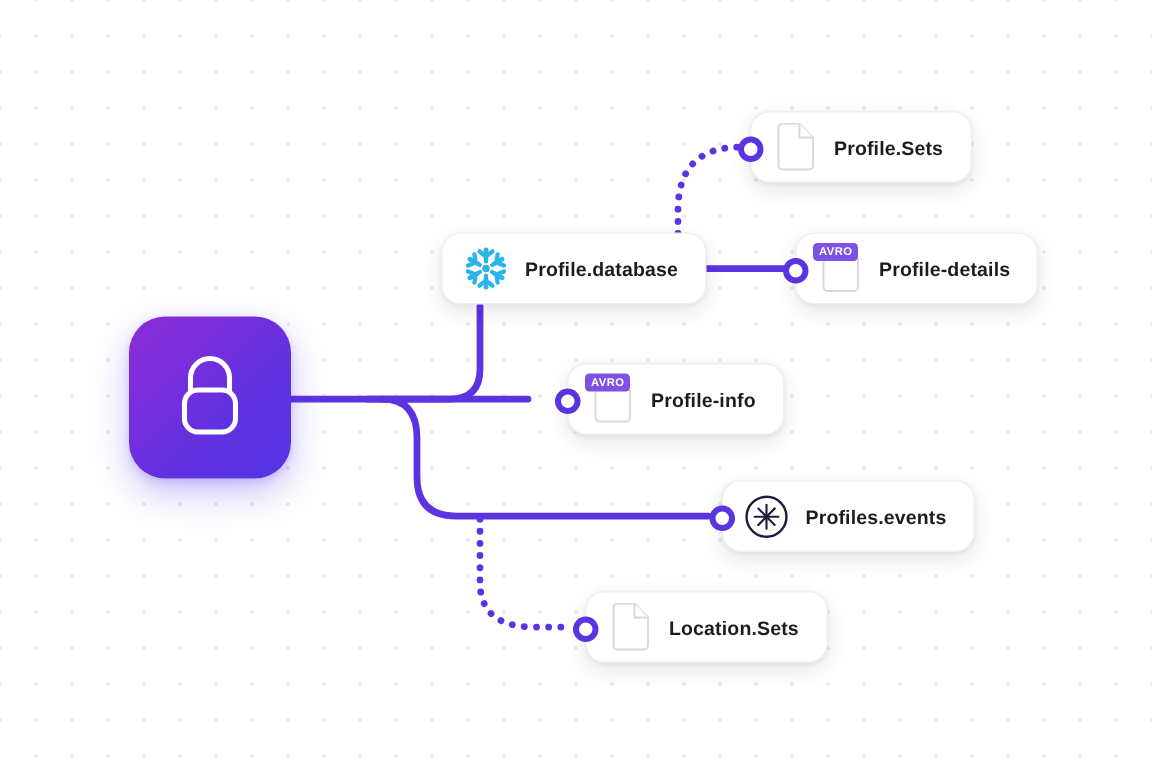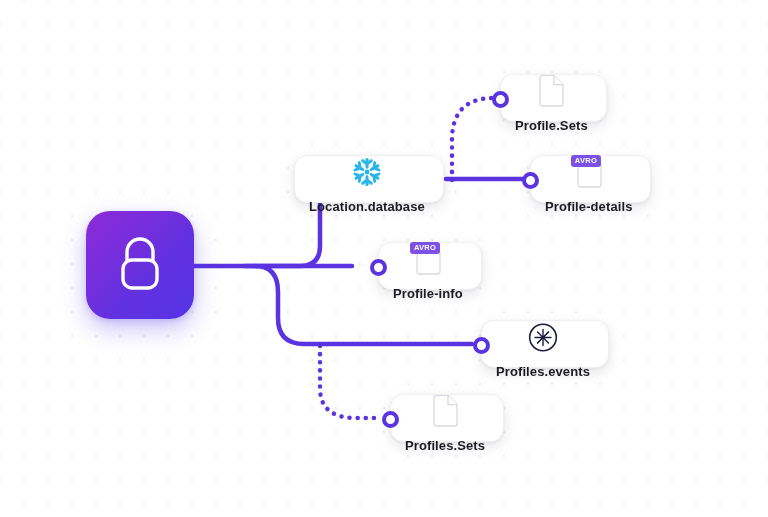--- a/index.html
+++ b/index.html
@@ -59,21 +59,20 @@
     background: #ffffff;
     border: 1px solid #f0f0f3;
     border-radius: 13px;
     box-shadow: 0 5px 14px rgba(24, 24, 48, 0.10), 0 1px 3px rgba(24,24,48,0.06);
     display: flex;
     align-items: center;
     padding: 0 18px 0 14px;
     gap: 11px;
     z-index: 3;
     white-space: nowrap;
-    flex-direction: column;
   }
   .node-label {
     font-size: 13px;
     font-weight: bold;
     color: #1b1b23;
     letter-spacing: 0.1px;
   }
 
   .node-icon {
     flex: 0 0 auto;
@@ -184,21 +183,21 @@
           </g>
           <g transform="rotate(300)">
             <rect x="-1.7" y="-15" width="3.4" height="9.5" rx="1.7"></rect>
             <path d="M -4.6 -12.2 L -1.8 -9.8 L 1.8 -9.8 L 4.6 -12.2" stroke="#29b5e8" stroke-width="3" fill="none" stroke-linecap="round" stroke-linejoin="round"></path>
             <rect x="-1.5" y="-7.9" width="3" height="4.4" rx="1.5"></rect>
           </g>
           <circle cx="0" cy="0" r="2.6"></circle>
         </g>
       </svg>
     </span>
-    <span class="node-label">Location.database</span>
+    <span class="node-label">Profile.database</span>
   </div>
 
   <div class="node-card" style="left:530px; top:155px;">
     <span class="port" style="left:-9px; top:16px;"></span>
     <span class="node-icon">
       <span class="file-ico">
         <svg width="26" height="32" viewBox="0 0 26 32" fill="none">
           <path d="M2 3 A2.6 2.6 0 0 1 4.6 0.4 H16 L25 9.6 V28.4 A2.6 2.6 0 0 1 22.4 31 H4.6 A2.6 2.6 0 0 1 2 28.4 Z" fill="#ffffff" stroke="#d8d8e0" stroke-width="1.3"></path>
           <path d="M16 0.4 V9.6 H25" fill="#ffffff" stroke="#d8d8e0" stroke-width="1.3"></path>
         </svg>
@@ -246,16 +245,16 @@
   <div class="node-card" style="left:390px; top:394px;">
     <span class="port" style="left:-9px; top:16px;"></span>
     <span class="node-icon">
       <span class="file-ico">
         <svg width="26" height="32" viewBox="0 0 26 32" fill="none">
           <path d="M2 3 A2.6 2.6 0 0 1 4.6 0.4 H16 L25 9.6 V28.4 A2.6 2.6 0 0 1 22.4 31 H4.6 A2.6 2.6 0 0 1 2 28.4 Z" fill="#ffffff" stroke="#d8d8e0" stroke-width="1.3"></path>
           <path d="M16 0.4 V9.6 H25" fill="#ffffff" stroke="#d8d8e0" stroke-width="1.3"></path>
         </svg>
       </span>
     </span>
-    <span class="node-label">Profiles.Sets</span>
+    <span class="node-label">Location.Sets</span>
   </div>
 
 </div>
 
 </body></html>

